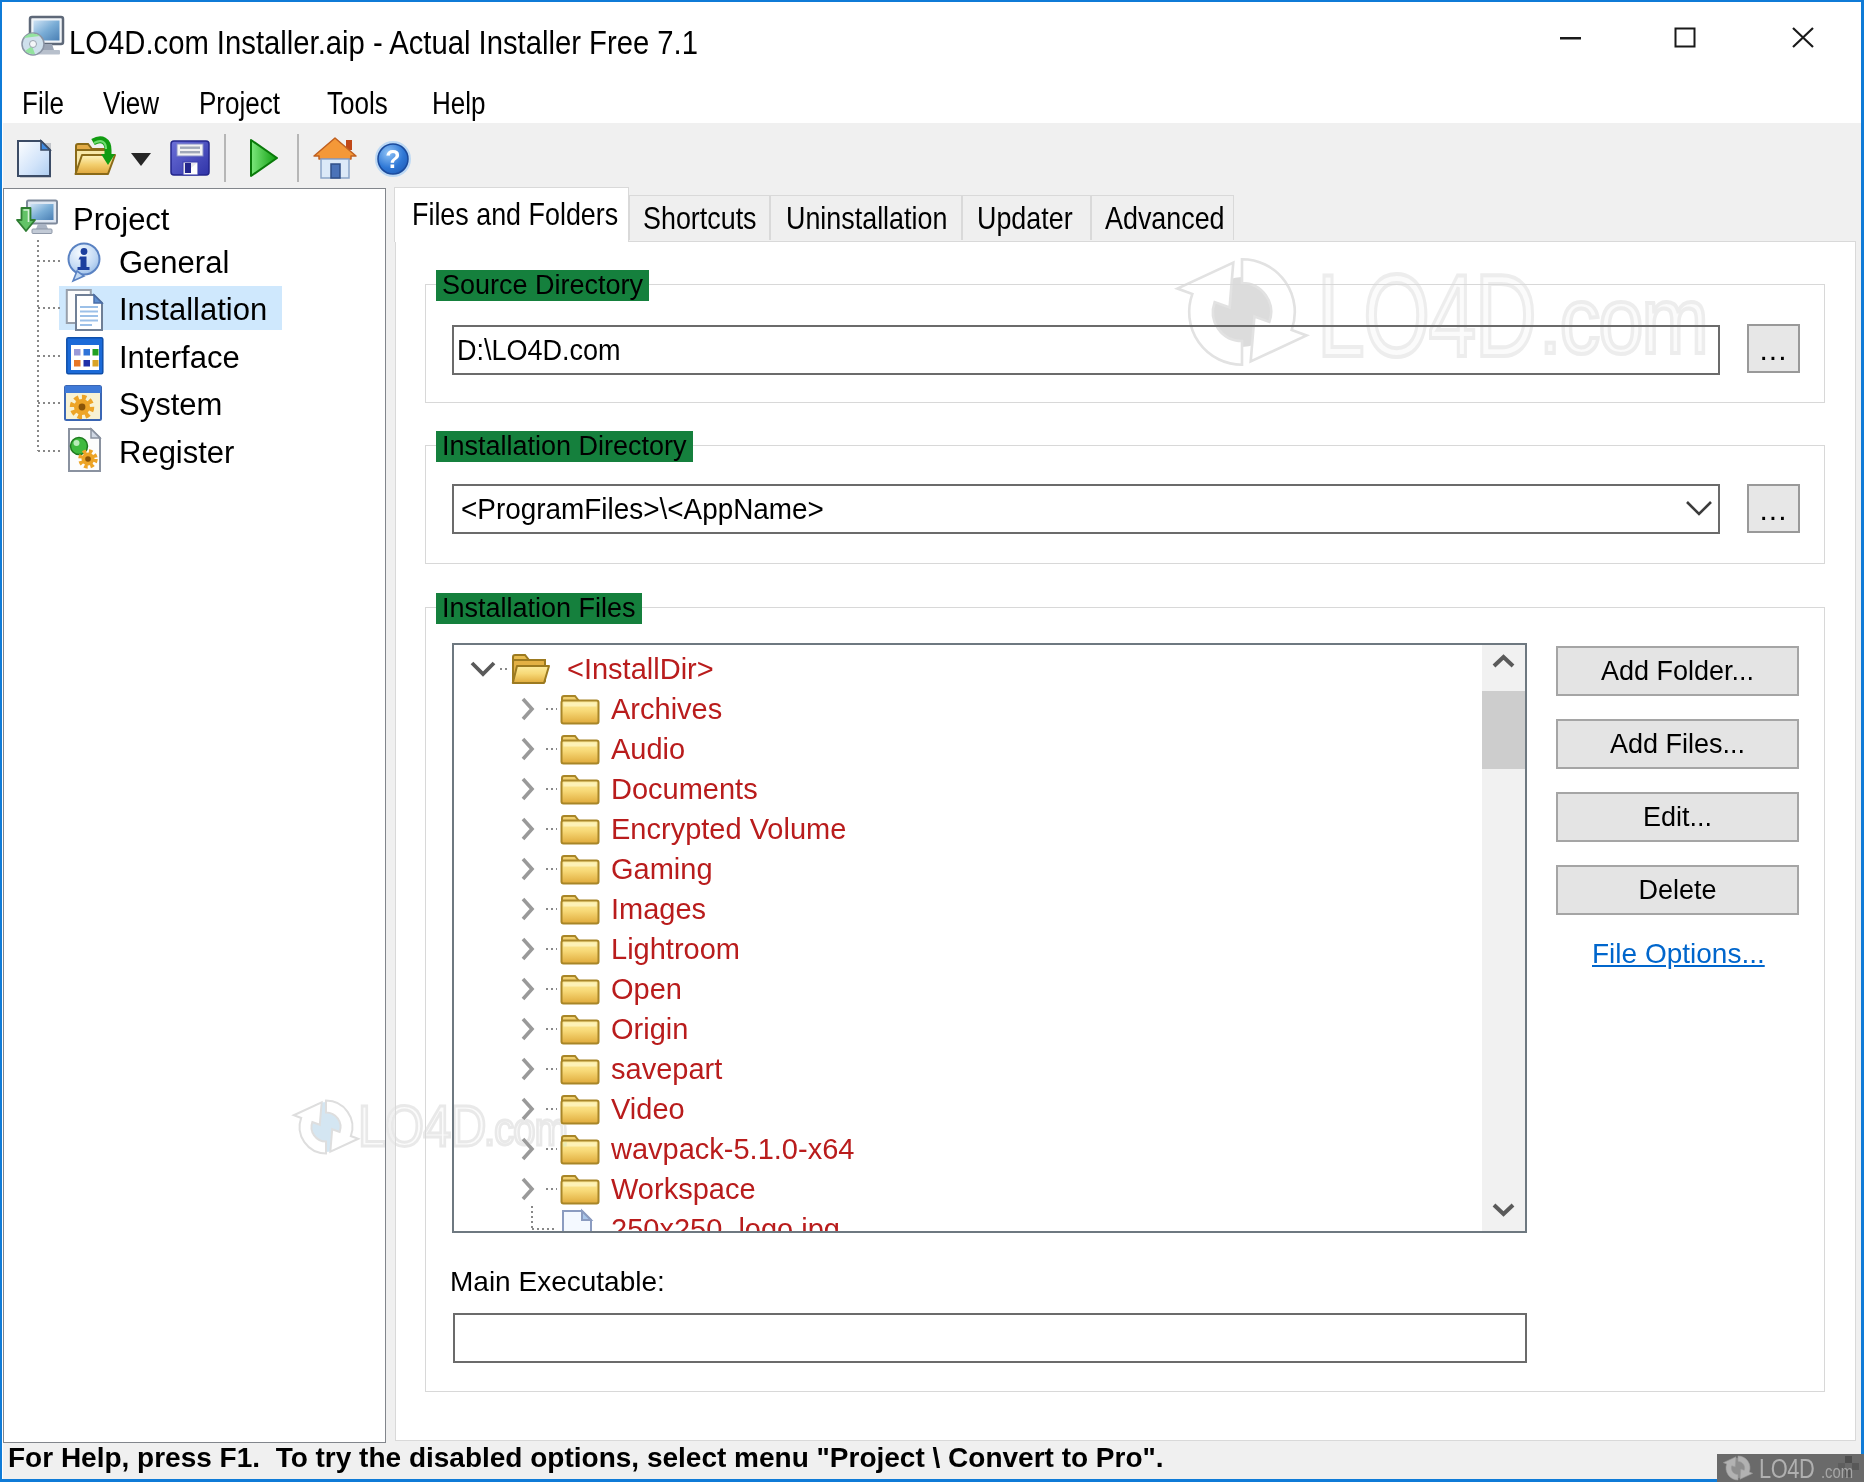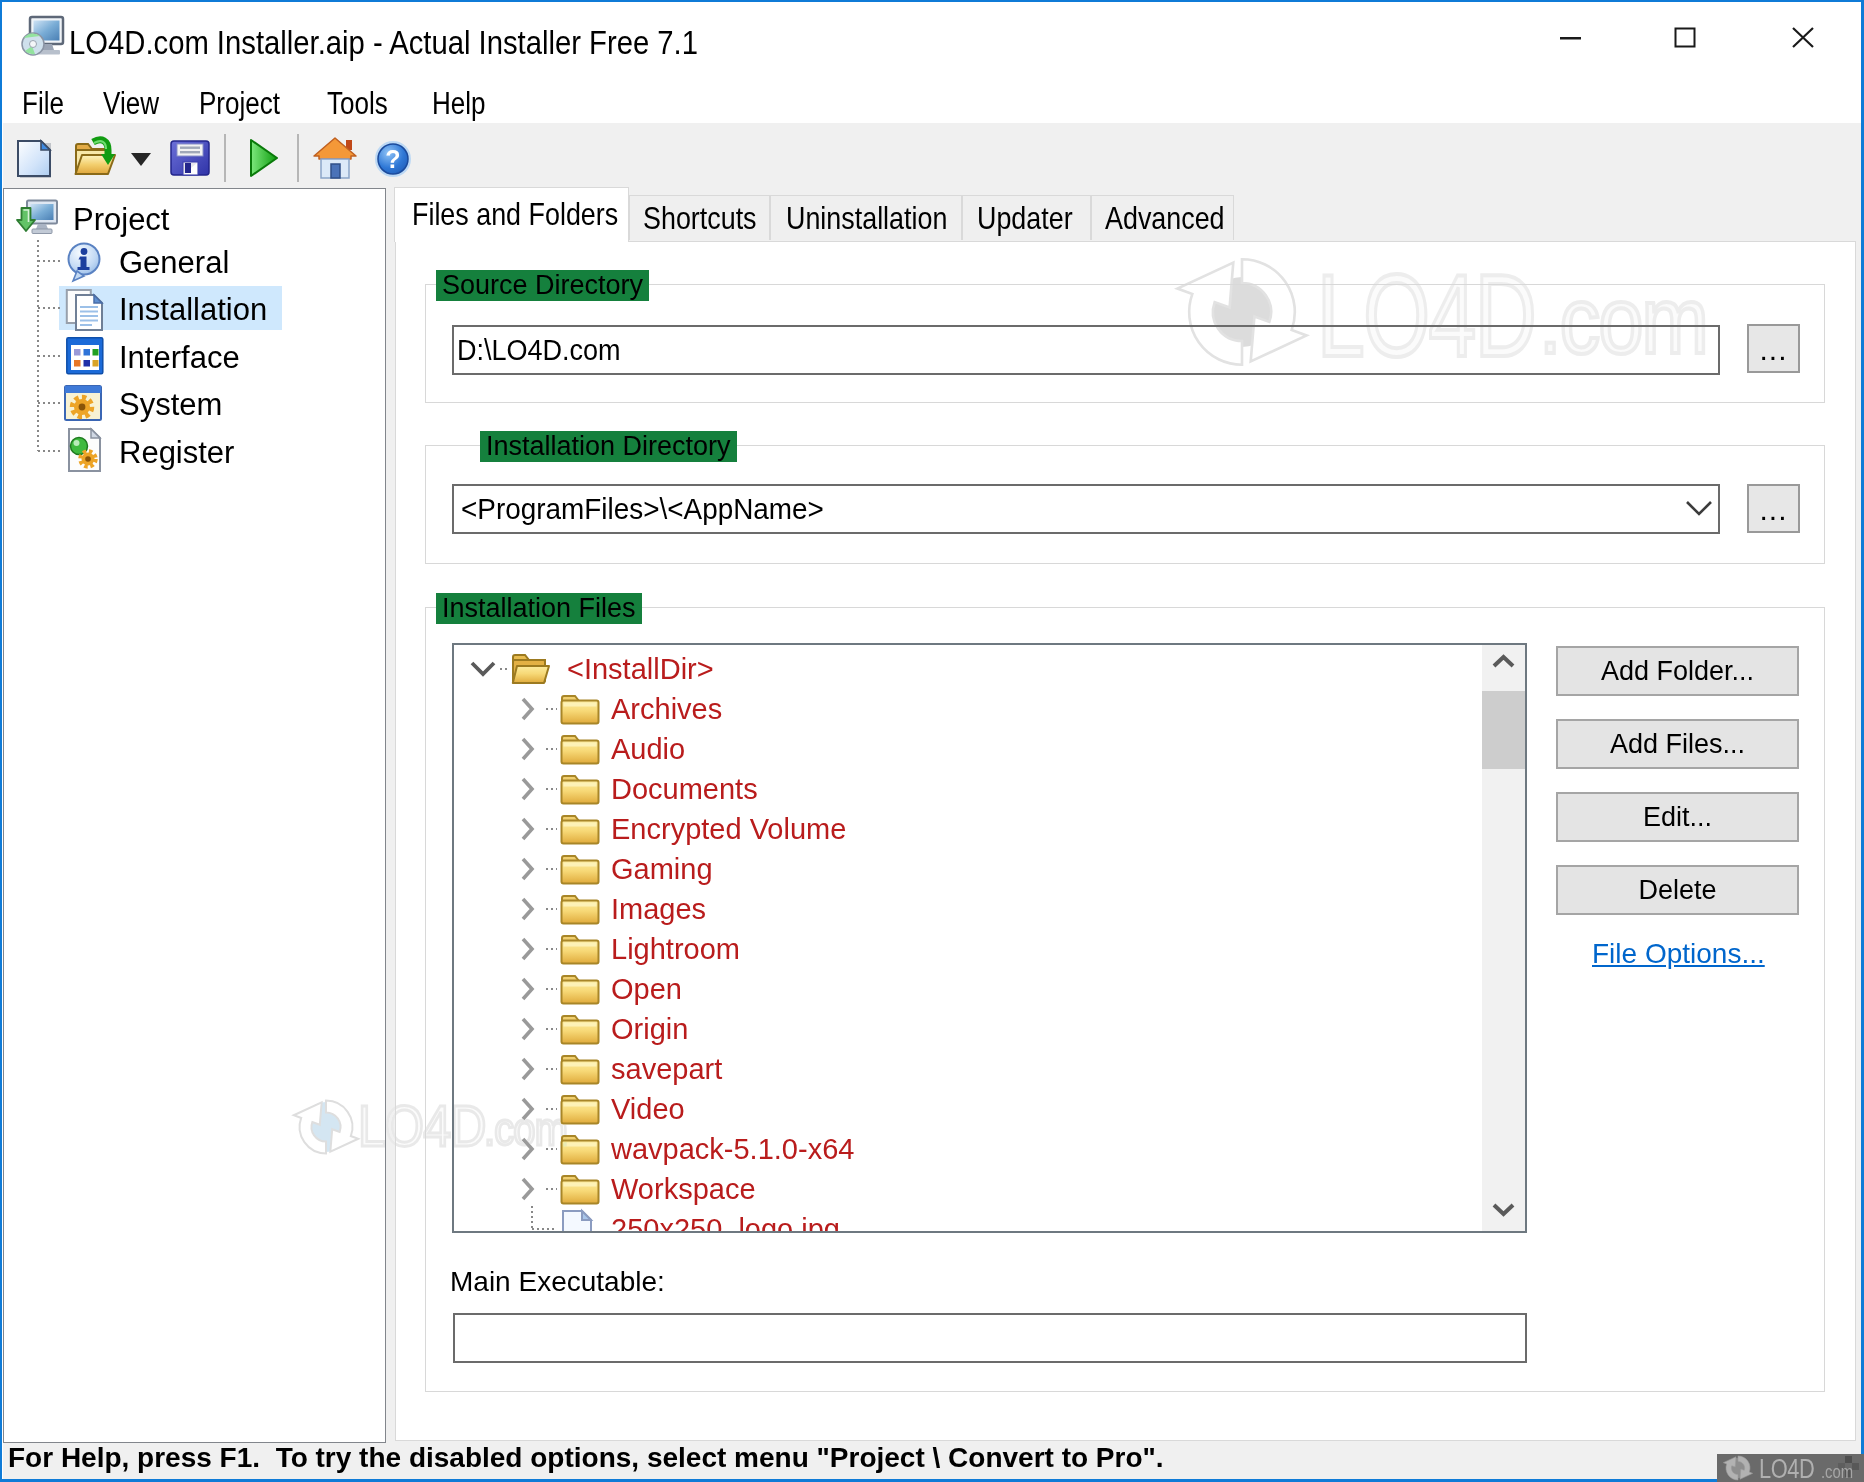--- a/index.html
+++ b/index.html
@@ -326,21 +326,21 @@
   <div class="abs tabtext sx84" style="left:786px; top:200px;">Uninstallation</div>
   <div class="abs tabtext sx84" style="left:977px; top:200px;">Updater</div>
   <div class="abs tabtext sx84" style="left:1105px; top:200px;">Advanced</div>
 
   <div class="group" style="left:425px; top:284px; width:1400px; height:119px;"></div>
   <div class="grouplabel" style="left:436px; top:270px;">Source Directory</div>
   <div class="tinput" style="left:452px; top:325px; width:1268px; height:50px; padding:6px 0 0 3px;"><span class="sx90" style="display:inline-block;">D:\LO4D.com</span></div>
   <div class="dotbtn" style="left:1747px; top:324px; width:53px; height:49px;">...</div>
 
   <div class="group" style="left:425px; top:445px; width:1400px; height:119px;"></div>
-  <div class="grouplabel" style="left:436px; top:431px;margin-left:44px;">Installation Directory</div>
+  <div class="grouplabel" style="left:436px; top:431px;">Installation Directory</div>
   <div class="tinput" style="left:452px; top:484px; width:1268px; height:50px; padding:6px 0 5px 7px;"><span class="sx93" style="display:inline-block;">&lt;ProgramFiles&gt;\&lt;AppName&gt;</span></div>
   <div class="abs" id="combochev"></div>
   <div class="dotbtn" style="left:1747px; top:484px; width:53px; height:49px;">...</div>
 
   <div class="group" style="left:425px; top:607px; width:1400px; height:785px;"></div>
   <div class="grouplabel" style="left:436px; top:593px;">Installation Files</div>
   <div class="abs" id="treebox" style="left:452px; top:643px; width:1075px; height:590px; background:#fff; border:2px solid #6e7880; overflow:hidden;"></div>
   <div class="abs" id="treerows" style="left:454px; top:645px; width:1071px; height:586px; overflow:hidden; z-index:5;">
     <div class="trow" style="left:113px; top:8px;">&lt;InstallDir&gt;</div>
     <div class="trow" style="left:157px; top:48px;">Archives</div>

